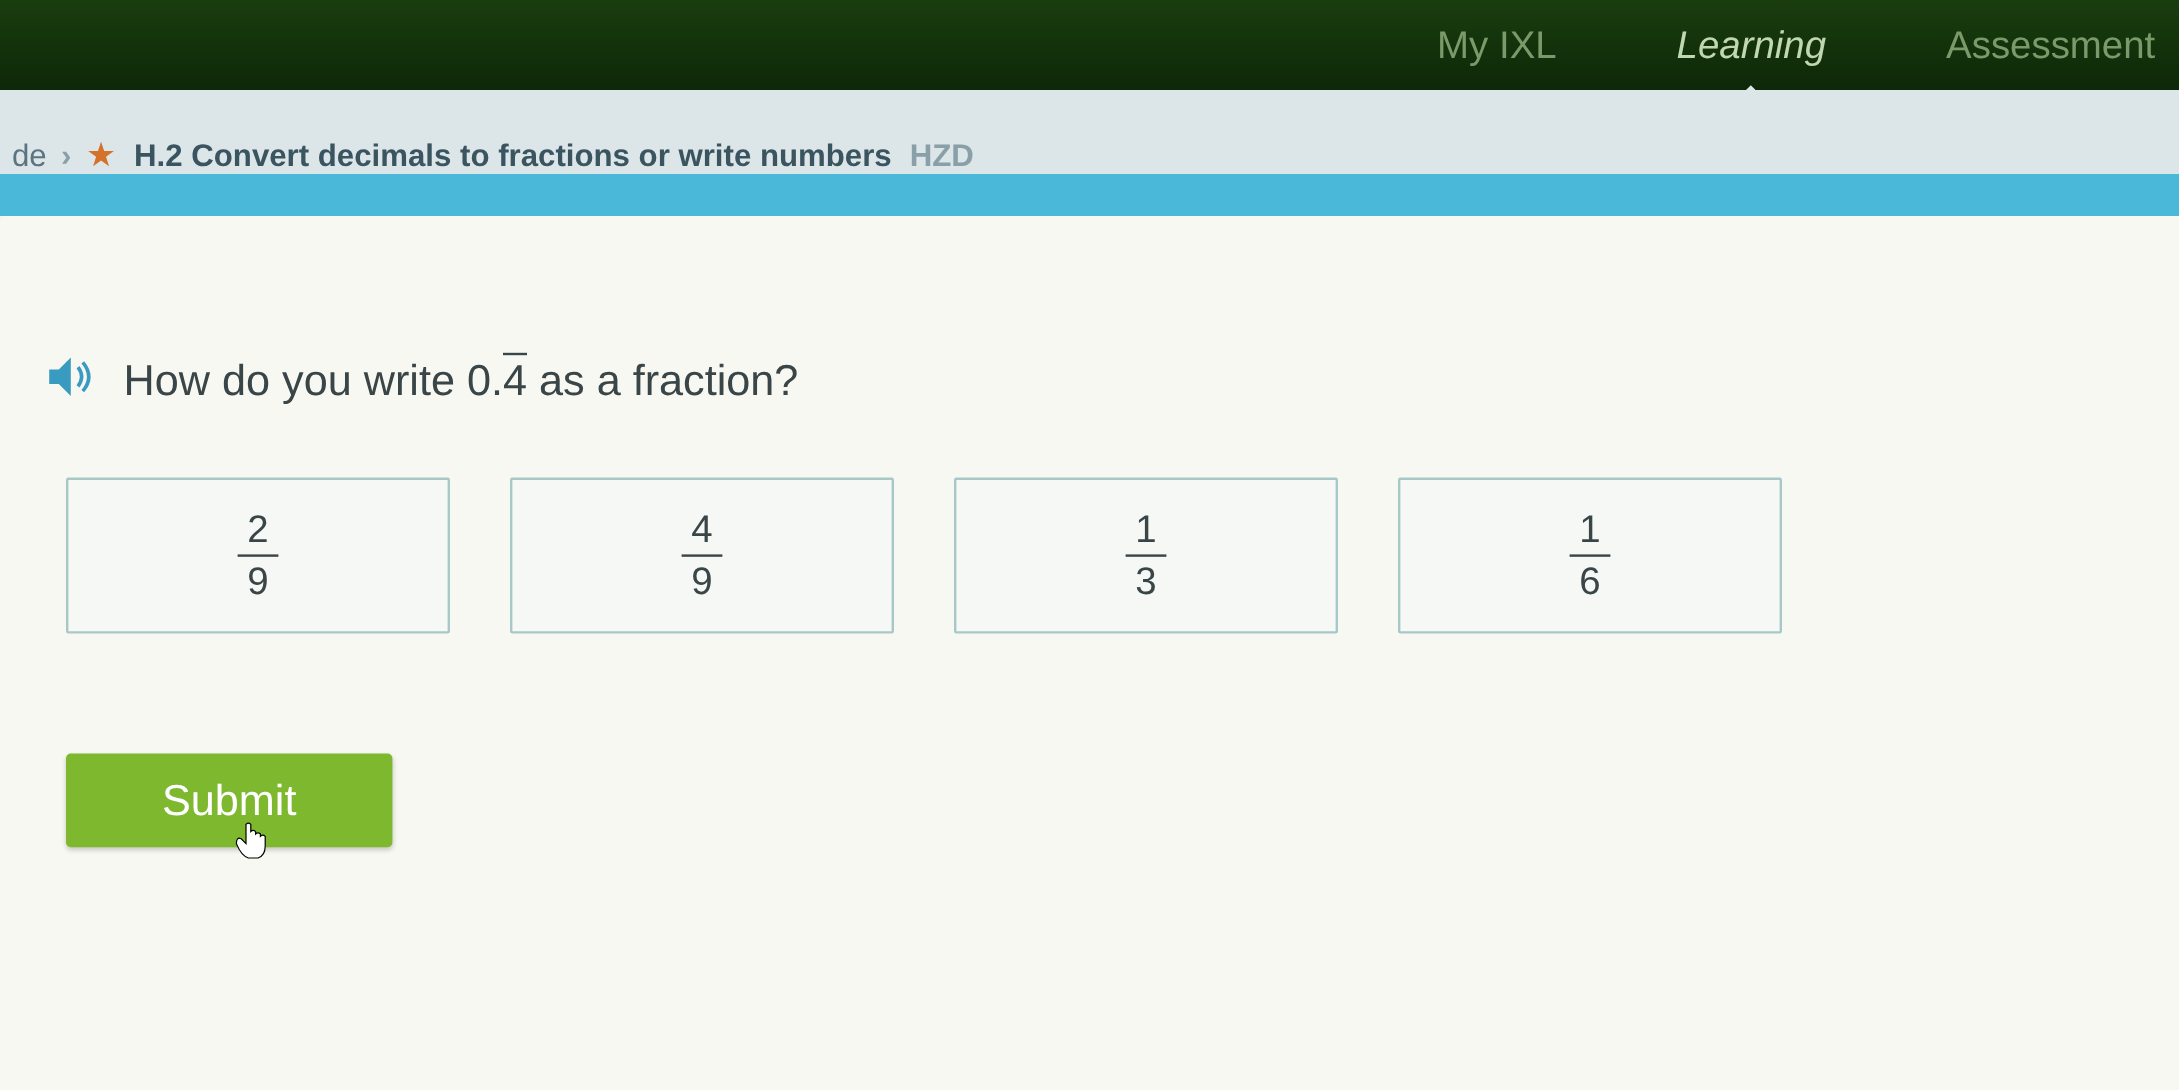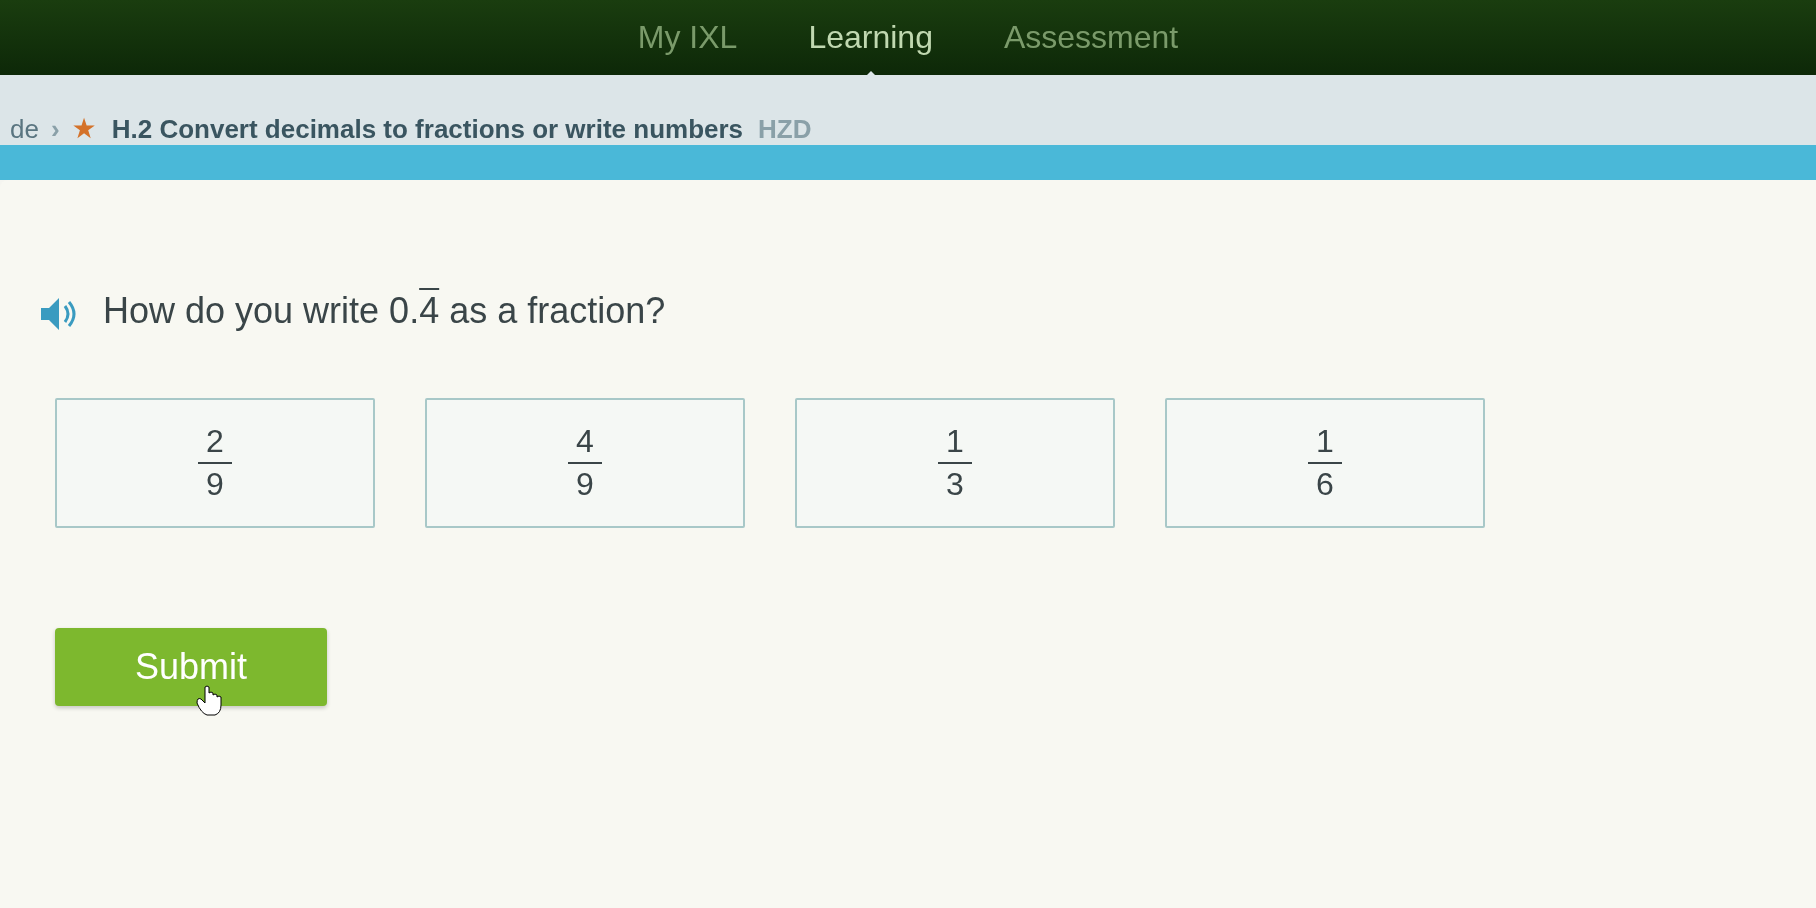--- a/index.html
+++ b/index.html
@@ -12,34 +12,35 @@
       background: #f5f5f0;
       width: 1816px;
       height: 908px;
       overflow: hidden;
     }
     .top-nav {
       background: linear-gradient(to bottom, #1a3d0f, #0d2808);
       height: 75px;
       display: flex;
       align-items: center;
-      justify-content: center;
-      gap: 31px;
+      justify-content: flex-end;
+      gap: 60px;
       position: relative;
     }
     .nav-item {
       color: #7a9a6a;
       font-size: 32px;
       font-weight: 400;
       cursor: pointer;
       padding: 10px 20px;
       position: relative;
     }
     .nav-item.active {
       color: #c0d8b0;
+      font-style: italic;
     }
     .nav-item.active::after {
       content: '';
       position: absolute;
       bottom: -23px;
       left: 50%;
       transform: translateX(-50%);
       width: 0;
       height: 0;
       border-left: 18px solid transparent;
@@ -83,21 +84,21 @@
     }
     .content-area {
       background: #f8f8f2;
       padding: 50px 35px;
       margin: 0;
       border-radius: 8px 0 0 0;
       height: calc(100% - 180px);
     }
     .question-row {
       display: flex;
-      align-items: flex-start;
+      align-items: flex-end;
       margin-bottom: 60px;
       margin-top: 60px;
     }
     .speaker-icon {
       width: 48px;
       height: 48px;
       margin-right: 20px;
       cursor: pointer;
       display: flex;
       align-items: center;

